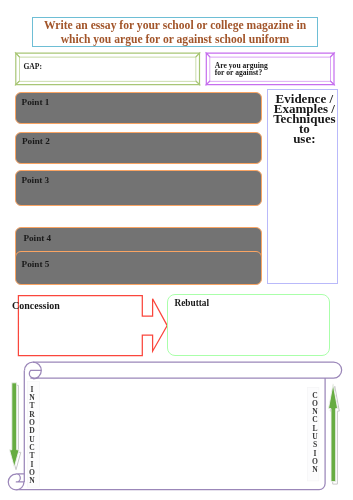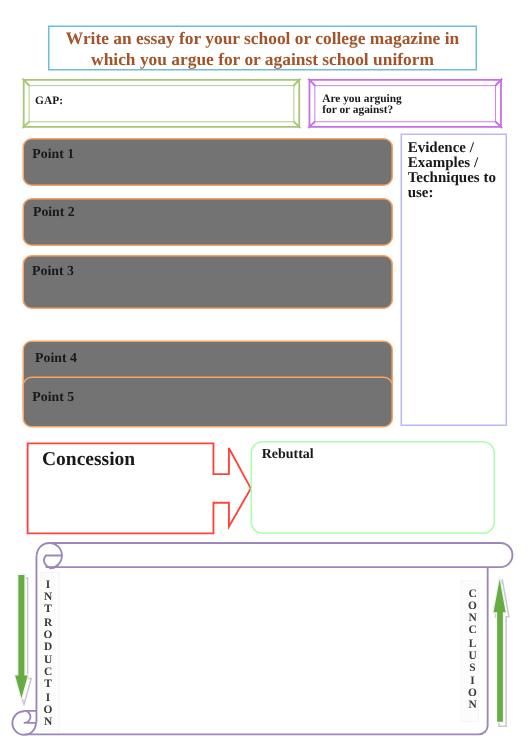--- a/index.html
+++ b/index.html
@@ -23,25 +23,25 @@
   
   #gap-label{position:absolute;left:23.4px;top:62.6px;}
   #arg-label{position:absolute;left:214.8px;top:61.6px;}
 
   
   .point{border:1.4px solid #f9a463;border-radius:6px;background:#737373;left:15.4px;width:246.2px;}
   .point > .label{position:absolute;left:5.2px;top:2.4px;font-size:9.2px;line-height:10px;}
 
   
   #evidence-box{left:266.7px;top:89.4px;width:71.2px;height:194.6px;border:1.3px solid #b9b9fa;background:#fff;}
-  #evidence-text{position:absolute;left:4.1px;top:4px;font-weight:bold;font-size:10px;
-      line-height:9.85px;color:#191919;}
+  #evidence-text{position:absolute;left:4.1px;top:4px;font-weight:bold;font-size:13px;
+      line-height:9.85px;color:#191919;text-align:center;}
 
   
-  #concession-label{position:absolute;left:28px;top:302.1px;font-size:13px;text-align:right;}
+  #concession-label{position:absolute;left:12px;top:302.1px;font-size:10px;text-align:right;}
   #rebuttal-box{left:166.9px;top:293.6px;width:163.3px;height:62.4px;border:1.25px solid #aaffaa;border-radius:8px;background:transparent;}
   #rebuttal-label{position:absolute;left:6.6px;top:5.8px;font-size:9.3px;}
 
   
   .vword{position:absolute;font-weight:bold;font-size:7.6px;color:#3a3a3a;
       text-align:center;line-height:8.31px;width:14px;}
 </style>
 </head>
 <body>
 

